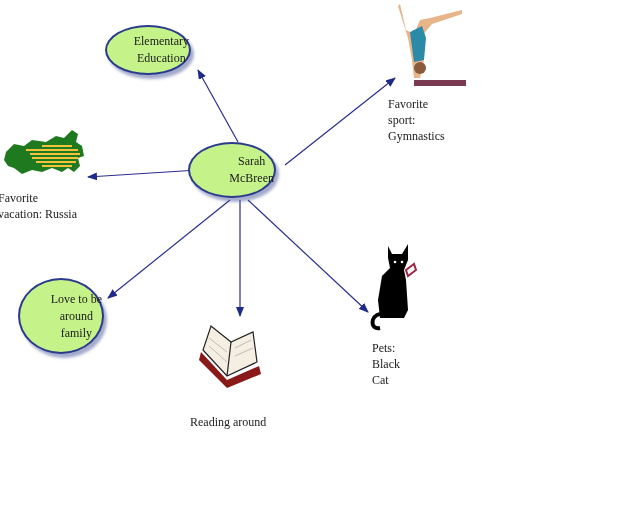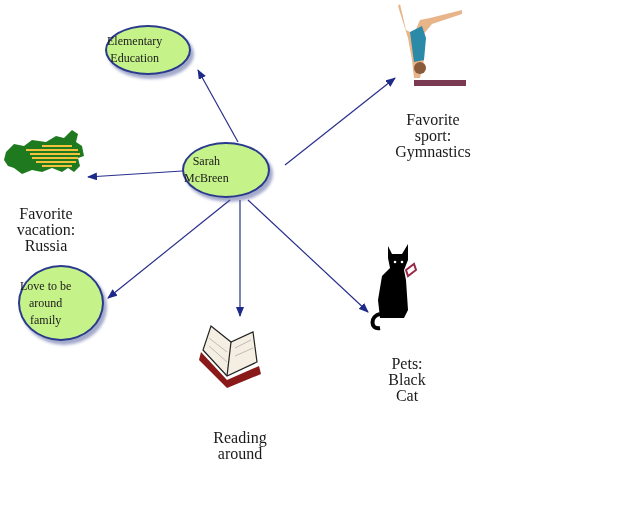--- a/index.html
+++ b/index.html
@@ -2,23 +2,23 @@
 <html><head>
   <meta charset="utf-8">
   <style>
     html, body { margin: 0; padding: 0; background: #ffffff; }
     body { width: 640px; height: 512px; position: relative; overflow: hidden;
            font-family: "Liberation Serif", serif; color: #1a1a1a; }
     svg.edges { position: absolute; left: 0; top: 0; }
     .node { position: absolute; box-sizing: border-box; background: #c6f28a;
             border: 2px solid #2a3a8c; border-radius: 50%;
             box-shadow: 3px 4px 3px rgba(90,100,160,0.55);
-            display: flex; align-items: center; justify-content: flex-start;
+            display: flex; align-items: center; justify-content: flex-end;
             text-align: center; font-size: 12px; line-height: 17px; }
-    .label { position: absolute; text-align: center; font-size: 16px; line-height: 16px; white-space: pre-line; margin-top: 16px; }
+    .label { position: absolute; font-size: 12px; line-height: 16px; white-space: pre-line; }
     .pic { position: absolute; }
   </style>
 </head>
 <body>
 
 <svg class="edges" width="640" height="512">
   <defs>
     <marker id="ah" markerWidth="10" markerHeight="8" refX="9" refY="4" orient="auto" markerUnits="userSpaceOnUse">
       <path d="M0,0 L10,4 L0,8 z" fill="#1e2a8a"></path>
     </marker>
@@ -26,31 +26,31 @@
   <g stroke="#2a2f8c" stroke-width="1.2" fill="none" marker-end="url(#ah)">
     <line x1="238" y1="142" x2="198" y2="70"></line>
     <line x1="285" y1="165" x2="395" y2="78"></line>
     <line x1="198" y1="170" x2="88" y2="177"></line>
     <line x1="230" y1="200" x2="108" y2="298"></line>
     <line x1="240" y1="200" x2="240" y2="316"></line>
     <line x1="248" y1="200" x2="368" y2="312"></line>
   </g>
 </svg>
 
-<div class="node" style="left:182px;top:142px;width:88px;height:56px;">
+<div class="node" style="left:188px;top:142px;width:88px;height:56px;">
   <span style="white-space:pre-line">Sarah
 McBreen</span>
 </div>
 
 <div class="node" style="left:105px;top:25px;width:86px;height:50px;">
   <span style="white-space:pre-line">Elementary
 Education</span>
 </div>
 
-<div class="node" style="left:18px;top:265px;width:86px;height:76px;">
+<div class="node" style="left:18px;top:278px;width:86px;height:76px;">
   <span style="white-space:pre-line">Love to be
 around
 family</span>
 </div>
 
 <svg class="pic" style="left:2px;top:128px;" width="84" height="52" viewBox="0 0 84 52">
   <path d="M4,24 L12,16 L22,18 L30,12 L44,14 L54,8 L62,10 L70,2 L76,6 L74,14 L80,18 L82,28 L76,30 L78,38 L72,44 L66,40 L60,44 L50,40 L40,44 L30,42 L20,46 L12,40 L6,38 L2,32 Z" fill="#1f7a1f"></path>
   <g stroke="#f2c23a" stroke-width="2">
     <line x1="24" y1="22" x2="76" y2="22"></line>
     <line x1="28" y1="26" x2="78" y2="26"></line>

